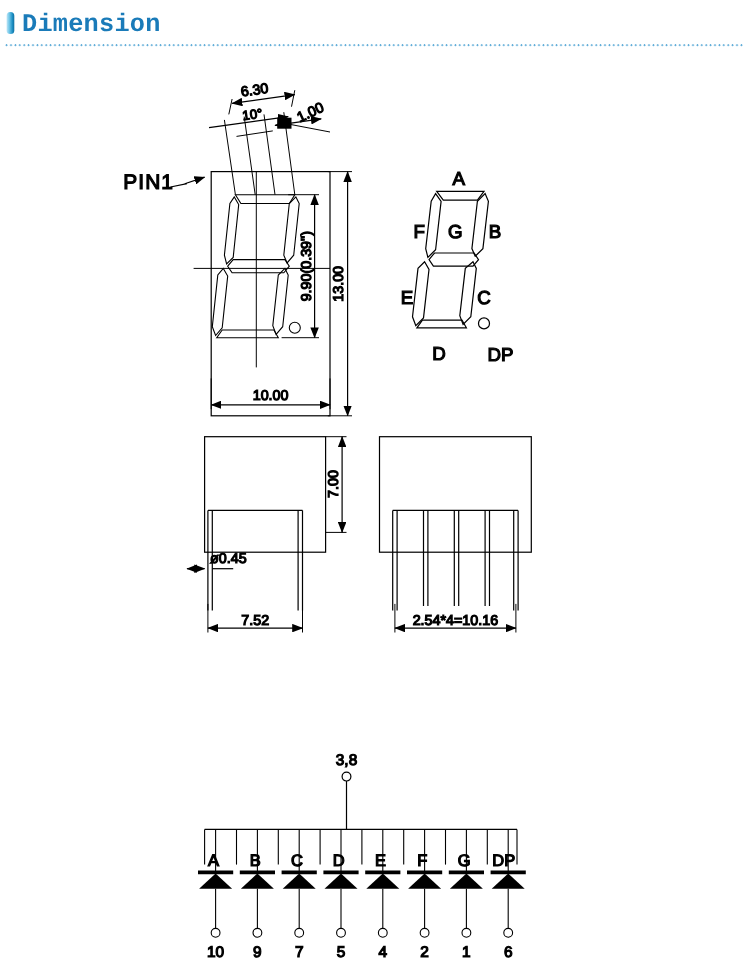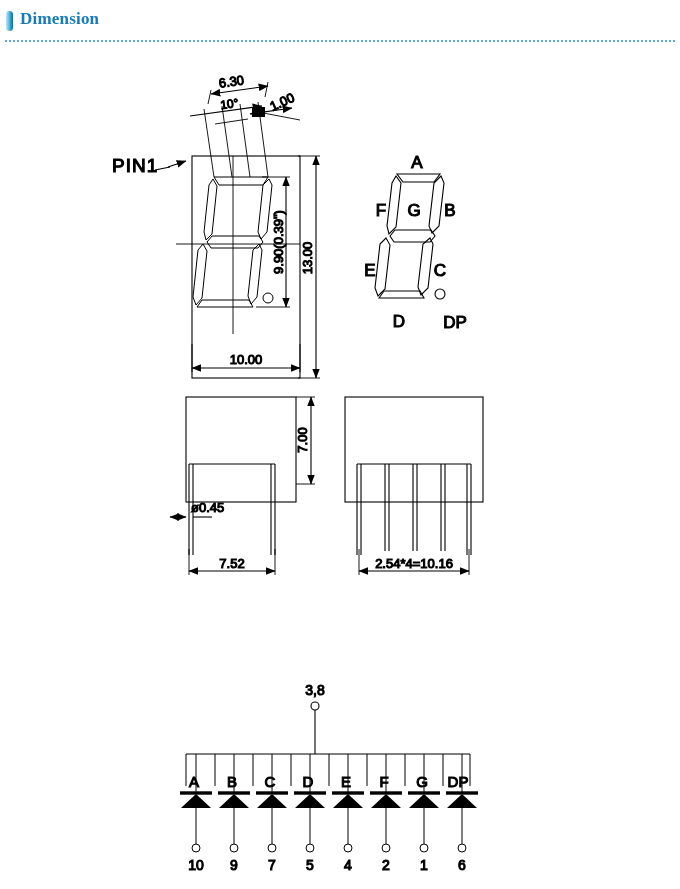--- a/index.html
+++ b/index.html
@@ -2,22 +2,22 @@
 <html><head>
 <meta charset="utf-8">
 <style>
   html,body{margin:0;padding:0;background:#ffffff;}
   body{width:680px;height:889px;position:relative;font-family:"Liberation Sans",sans-serif;overflow:hidden;}
 
   
   #header{position:absolute;left:0;top:0;width:680px;height:44px;}
   #header-icon{position:absolute;left:6px;top:11px;width:7px;height:20px;border-radius:4px;
      background:linear-gradient(to right,#bfe6f7 0%,#6fc6e8 35%,#1d8fc4 75%,#0f6f9e 100%);}
-  #header-title{position:absolute;left:20px;top:9px;font-size:17px;font-weight:bold;color:#1a7bb9;
-     letter-spacing:.2px;font-family:Liberation Serif, serif;white-space:nowrap;}
+  #header-title{position:absolute;left:20px;top:9px;font-size:23px;font-weight:bold;color:#1a7bb9;
+     letter-spacing:.2px;font-family:Liberation Mono, monospace;white-space:nowrap;}
   #header-rule{position:absolute;left:4px;top:40px;width:672px;height:2px;
      background-image:radial-gradient(circle,#5aa9d6 0.8px,transparent 0.9px);
      background-size:4px 2px;background-repeat:repeat-x;}
 
   
   #sheet{position:absolute;left:0;top:44px;width:680px;height:845px;}
   #sheet svg{display:block;}
 
   .txt{font-family:"Liberation Sans",sans-serif;fill:#000;}
 </style>

